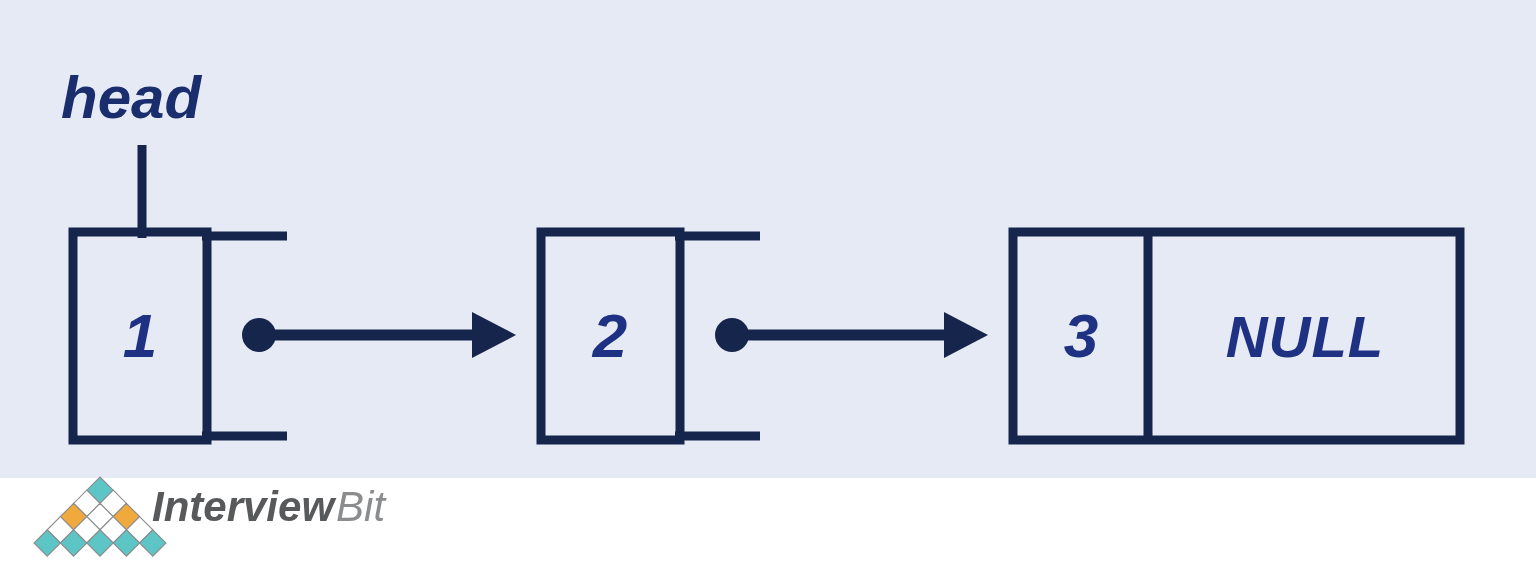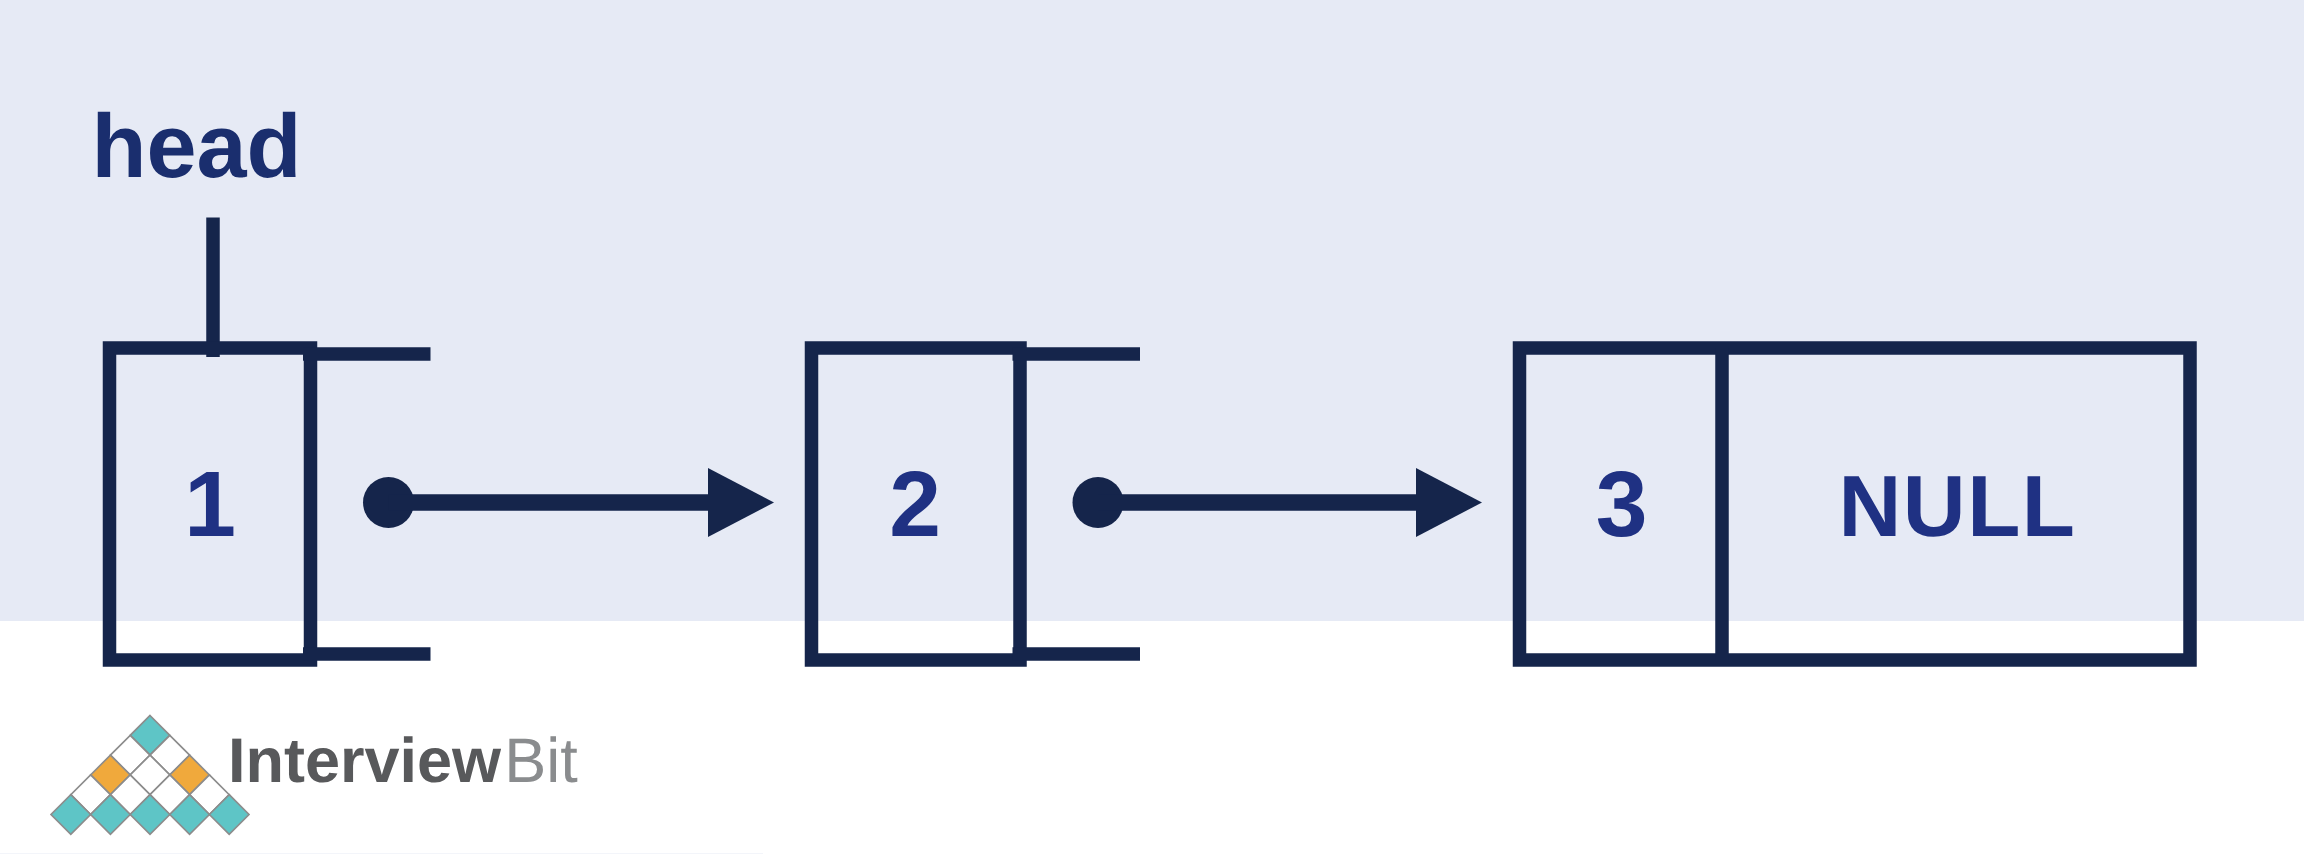--- a/index.html
+++ b/index.html
@@ -8,22 +8,23 @@
   }
   body {
     width: 1536px;
     height: 569px;
     overflow: hidden;
     font-family: "Liberation Sans", sans-serif;
   }
   #canvas {
     position: relative;
     width: 1536px;
-    height: 414px;
+    height: 478px;
     background: #E6EAF5;
+    font-style: italic;
   }
   #diagram-svg {
     position: absolute;
     left: 0;
     top: 0;
     width: 1536px;
     height: 569px;
     display: block;
   }
   .node-value-text {

